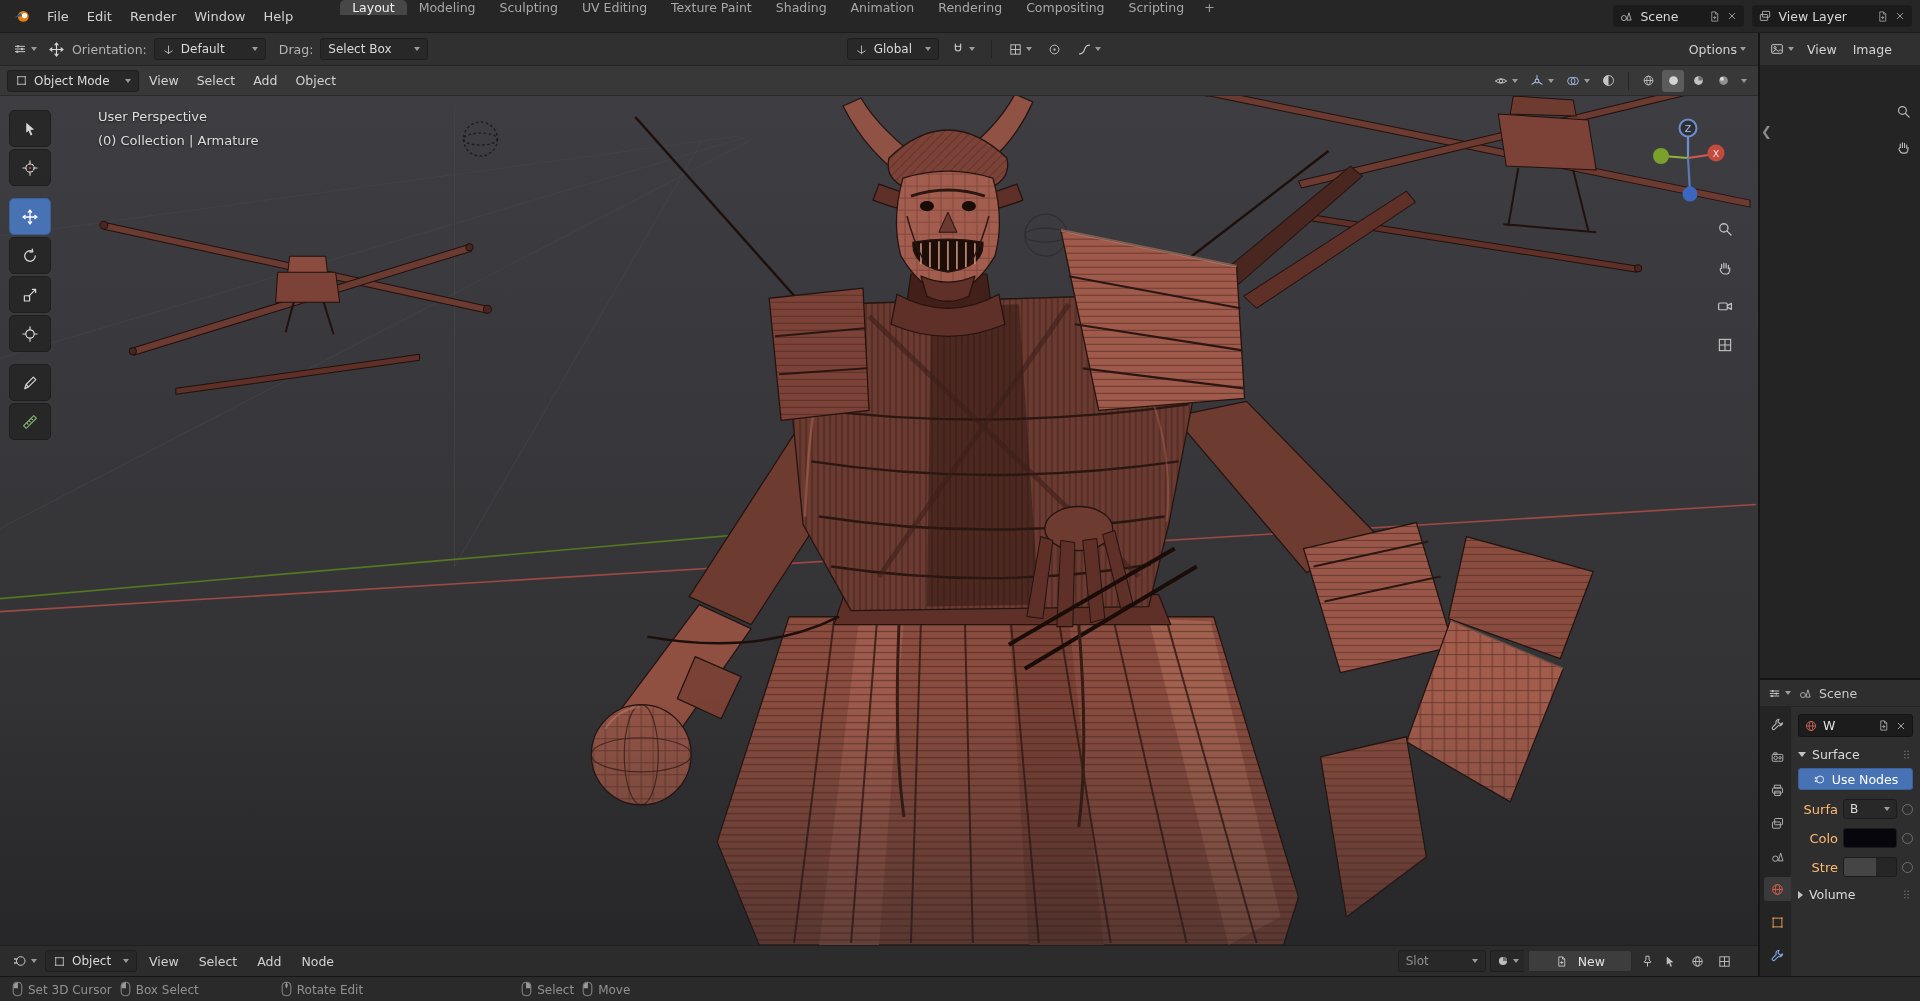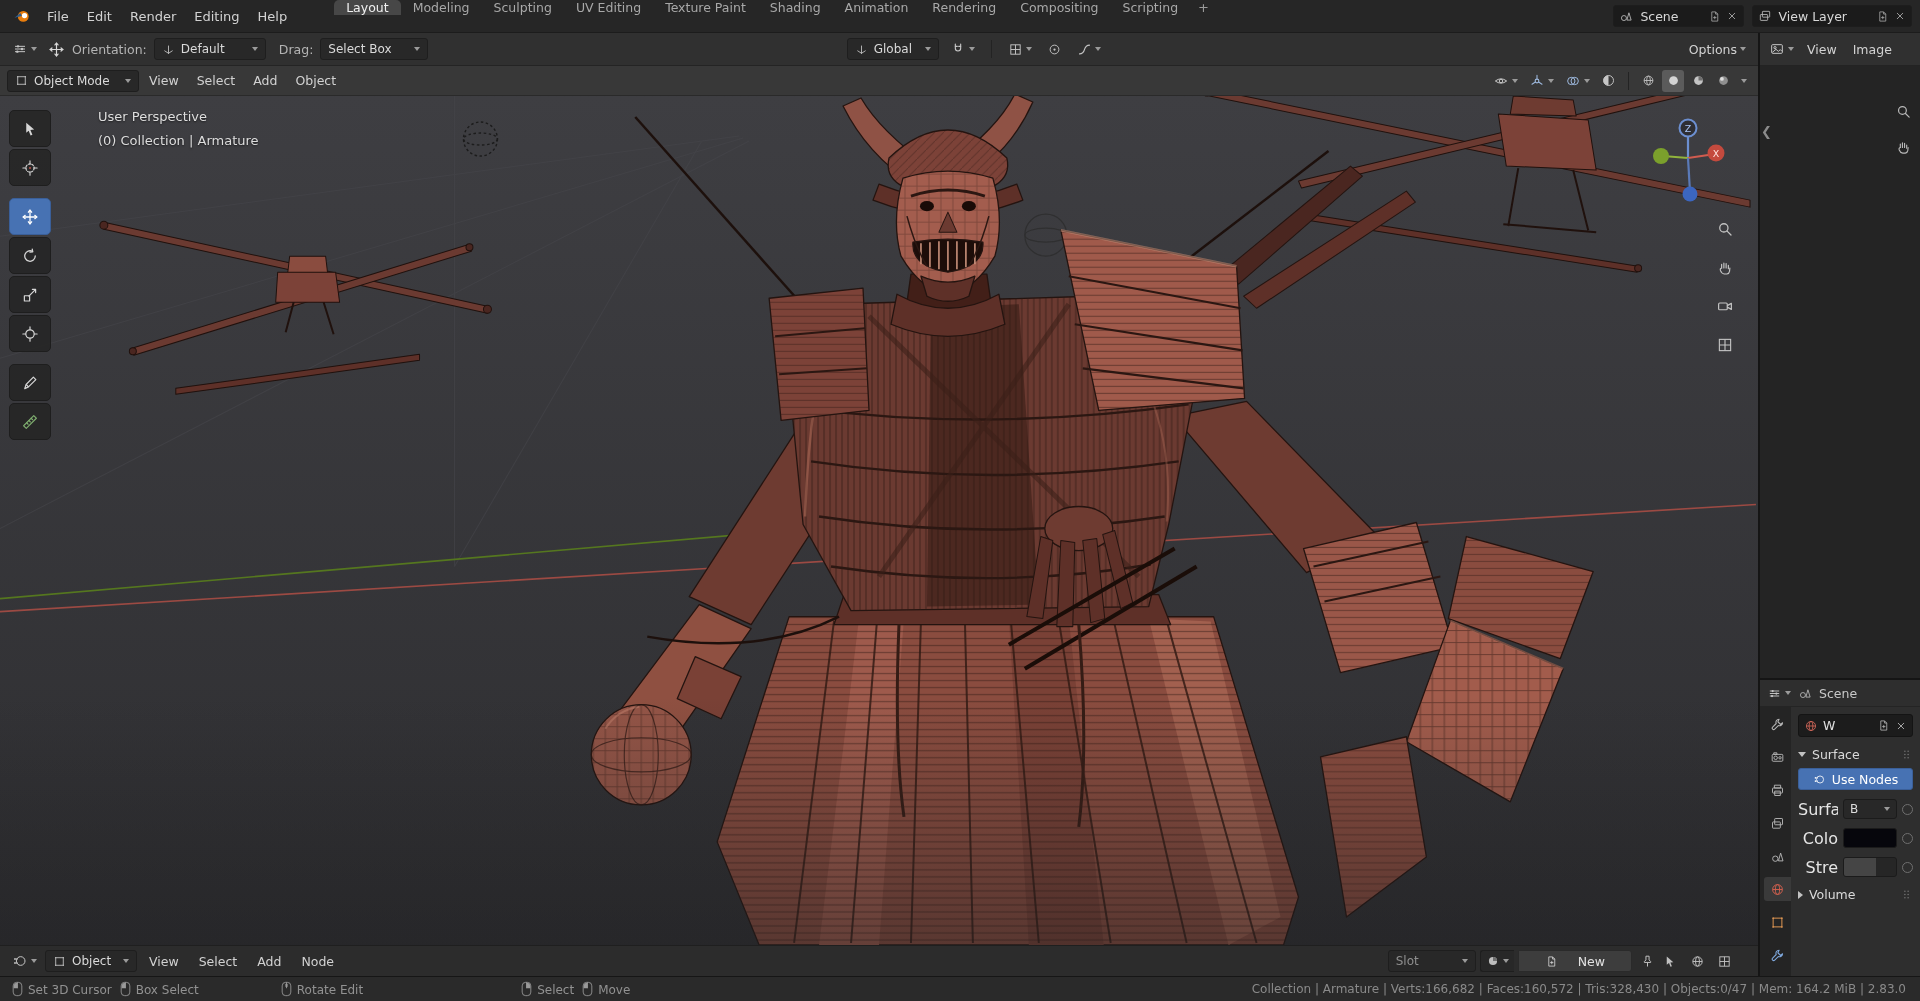--- a/index.html
+++ b/index.html
@@ -49,21 +49,21 @@
   .tool-btn{height:37px;border-radius:5px;background:rgba(38,38,38,.92);border:1px solid #1e1e1e;display:flex;align-items:center;justify-content:center;color:#d6d6d6}
   .tool-btn.active{background:#4772b3;border-color:#3a5f99;color:#fff}
   .tb-gap{height:8px}
   .nav-gizmo{position:absolute;right:30px;top:20px}
   .vp-side{position:absolute;right:22px;display:flex;align-items:center;justify-content:center;width:22px;height:22px;color:#c3c3c3}
 
   
   .shader-header{height:31px;background:#2c2c2c;border-top:1px solid #1f1f1f;display:flex;align-items:center;padding:0 8px;gap:4px}
   .shader-header .menu{font-size:12.5px;padding:0 8px}
   .slot{width:88px;color:#8f8f8f}
-  .btn-new{height:22px;background:#3d3d3d;border:1px solid #2a2a2a;border-radius:0 3px 3px 0;display:flex;align-items:center;justify-content:center;gap:20px;padding:0 26px;color:#e2e2e2;font-size:12.5px}
+  .btn-new{height:22px;background:#3d3d3d;border:1px solid #2a2a2a;border-radius:0 3px 3px 0;display:flex;align-items:center;justify-content:center;gap:10px;padding:0 26px;color:#e2e2e2;font-size:12.5px}
   .btn-browse{height:22px;background:#282828;border:1px solid #1e1e1e;border-right:none;border-radius:3px 0 0 3px;display:flex;align-items:center;gap:3px;padding:0 5px;color:#c0c0c0}
   .sh-right{margin-left:auto;display:flex;align-items:center;gap:12px;color:#c0c0c0;padding-right:18px}
 
   
   .img-editor{flex:1;display:flex;flex-direction:column;min-height:0;border-bottom:2px solid #151515}
   .img-header{height:33px;background:#303030;border-bottom:1px solid #232323;display:flex;align-items:center;padding:0 5px;gap:2px}
   .img-header .menu{font-size:12.5px;padding:0 7px}
   .img-body{flex:1;position:relative;background:#242424}
   .img-side{position:absolute;right:6px;display:flex;align-items:center;justify-content:center;width:22px;height:22px;color:#b9b9b9}
   .edge-collapse{position:absolute;left:1px;top:58px;color:#8c8c8c;font-size:13px}
@@ -76,21 +76,21 @@
   .ptab{width:27px;height:24px;display:flex;align-items:center;justify-content:center;border-radius:3px 0 0 3px;color:#b5b5b5}
   .ptab.active{background:#3a3a3a}
   .props-content{flex:1;background:#2e2e2e;padding:7px 7px 0 7px;overflow:hidden}
   .idrow{height:23px;background:#1c1c1c;border:1px solid #141414;border-radius:3px;display:flex;align-items:center;gap:5px;padding:0 5px;font-size:12.5px;color:#e0e0e0}
   .sect{display:flex;align-items:center;gap:6px;color:#dadada;font-size:12.5px;margin:10px 0 6px 0}
   .tri-d{width:0;height:0;border-left:4px solid transparent;border-right:4px solid transparent;border-top:5px solid #c2c2c2}
   .tri-r{width:0;height:0;border-top:4px solid transparent;border-bottom:4px solid transparent;border-left:5px solid #c2c2c2}
   .sect .grip{margin-left:auto;color:#6f6f6f}
   .btn-blue{height:22px;background:#4772b3;border:1px solid #3a5f99;border-radius:3px;display:flex;align-items:center;justify-content:center;gap:6px;color:#fff;font-size:12.5px;margin:2px 0 2px 0}
   .prow{display:flex;align-items:center;gap:5px;margin:9px 0}
-  .plabel{width:40px;text-align:right;color:#e5e5e5;font-size:16px;white-space:nowrap;overflow:hidden}
+  .plabel{width:40px;text-align:right;color:#fdba74;font-size:13px;white-space:nowrap;overflow:hidden}
   .pctrl{flex:1;height:20px;background:#282828;border:1px solid #1b1b1b;border-radius:3px;display:flex;align-items:center;padding:0 6px;font-size:12px;color:#dcdcdc;gap:4px}
   .swatch{background:#06060c}
   .slider{background:#262626;position:relative;overflow:hidden}
   .slider .fill{position:absolute;left:0;top:0;bottom:0;width:62%;background:#454545}
   .radio{width:11px;height:11px;border-radius:50%;border:1.5px solid #6f6f6f;flex:0 0 auto}
 
   
   .statusbar{height:25px;background:#2a2a2a;border-top:1px solid #161616;display:flex;align-items:center;padding:0 12px;color:#929292;font-size:12px;gap:8px}
   .hint{display:flex;align-items:flex-end;gap:5px;white-space:nowrap}
   .gap-md{margin-left:74px}
@@ -369,21 +369,21 @@
           <g>
             <circle cx="13.5" cy="12.5" r="6.5" fill="#e87d0d"></circle>
             <circle cx="15" cy="11.5" r="3.2" fill="#fff"></circle>
             <path d="M3,14 L10,8.5 L12,12 Z" fill="#2f5d8c"></path>
           </g>
         </svg>
     </div>
     <div class="menu">File</div>
     <div class="menu">Edit</div>
     <div class="menu">Render</div>
-    <div class="menu">Editing</div>
+    <div class="menu">Window</div>
     <div class="menu">Help</div>
     <div class="tabs">
       <div class="tab active">Layout</div>
       <div class="tab">Modeling</div>
       <div class="tab">Sculpting</div>
       <div class="tab">UV Editing</div>
       <div class="tab">Texture Paint</div>
       <div class="tab">Shading</div>
       <div class="tab">Animation</div>
       <div class="tab">Rendering</div>
@@ -1056,15 +1056,14 @@
           <use href="#sym-mouse-r"></use>
         </svg>
       <span>Select</span>
     </div>
     <div class="hint">
       <svg class="ic" width="11" height="16" color="#9a9a9a">
           <use href="#sym-mouse-l"></use>
         </svg>
       <span>Move</span>
     </div>
-    <div class="stats">Collection | Armature | Verts:166,682 | Faces:160,572 | Tris:328,430 | Objects:0/47 | Mem: 164.2 MiB | 2.83.0</div>
   </div>
 </div>
 
 </body></html>

